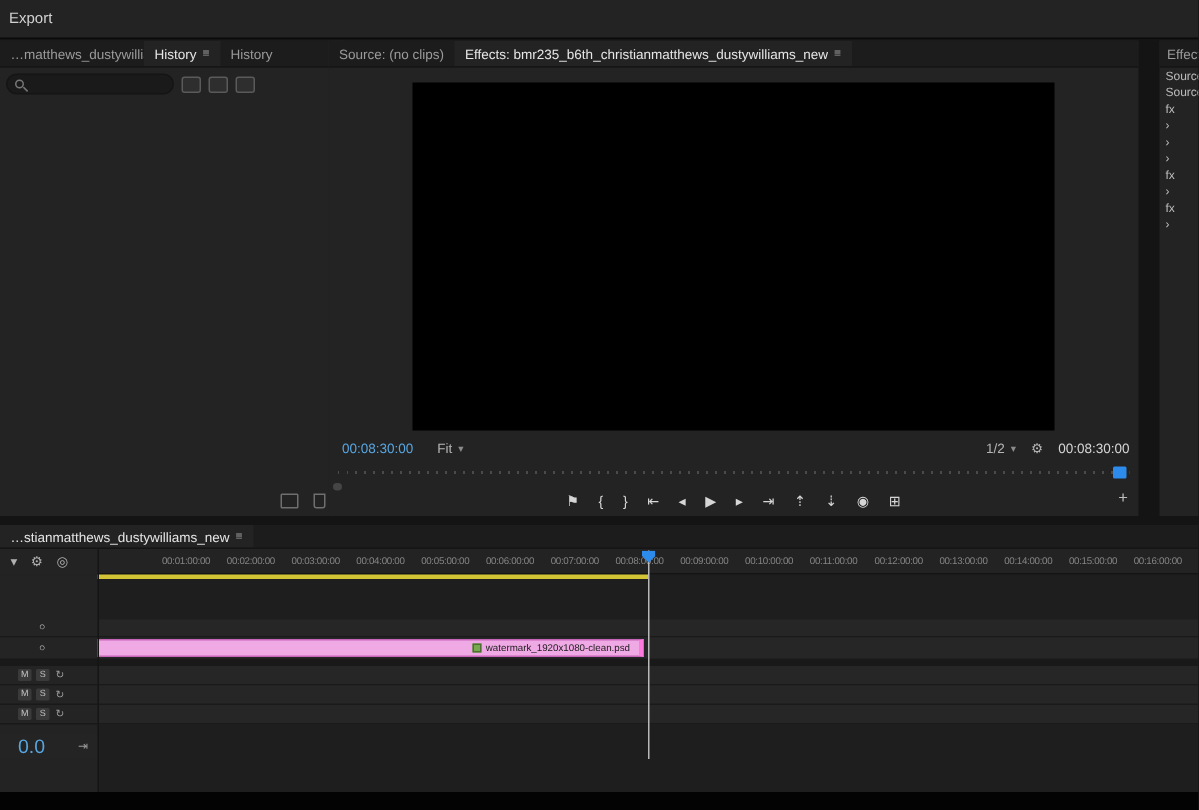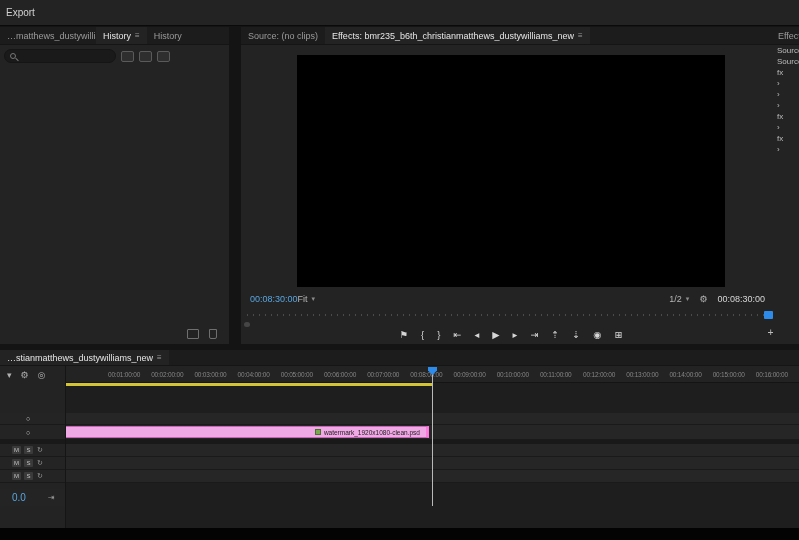--- a/index.html
+++ b/index.html
@@ -5,21 +5,21 @@
   *{box-sizing:border-box;margin:0;padding:0}
   html,body{width:799px;height:540px;background:#141414;font-family:"Liberation Sans","DejaVu Sans",sans-serif;overflow:hidden}
   body{position:relative;color:#c9c9c9}
   
   #topbar{position:absolute;left:0;top:0;width:799px;height:26px;background:#232323;border-bottom:1px solid #0a0a0a;display:flex;align-items:center}
   #export-label{margin-left:6px;font-size:10px;color:#d2d2d2;z-index:2}
   #app-title{position:absolute;left:0;right:0;text-align:center;font-size:9.5px;color:#c4c4c4}
   
   .panel{position:absolute;background:#232323;overflow:hidden}
   #left-panel{left:0;top:27px;width:229px;height:317px}
-  #center-panel{left:241px;top:27px;width:540px;height:317px}
+  #center-panel{left:219px;top:27px;width:540px;height:317px}
   #right-panel{left:773px;top:27px;width:26px;height:317px}
   #timeline-panel{position:absolute;left:0;top:350px;width:799px;height:178px;background:#232323;overflow:hidden}
   #footer{position:absolute;left:0;top:528px;width:799px;height:12px;background:#030303}
   .tabbar{height:18px;background:#1c1c1c;display:flex;align-items:center;font-size:9px;color:#9b9b9b;border-bottom:1px solid #151515;white-space:nowrap;overflow:hidden}
   .tab{padding:0 7px;height:100%;display:flex;align-items:center;gap:4px;flex:none}
   .tab.active{background:#232323;color:#e6e6e6}
   .tab.clipped{max-width:96px;overflow:hidden}
   .menu-glyph{font-size:8px;color:#9b9b9b}
   
   #effects-toolbar{display:flex;align-items:center;gap:5px;padding:4px 4px;height:22px}
@@ -28,23 +28,23 @@
   .search-glyph::after{content:"";position:absolute;left:4px;top:5px;width:4px;height:1px;background:#777;transform:rotate(45deg)}
   .bin-chip{width:13px;height:11px;border:1px solid #5a5a5a;border-radius:2px;background:#2e2e2e;flex:none}
   #left-bottom-icons{position:absolute;bottom:5px;right:12px;display:flex;gap:10px;align-items:center}
   .mini-icon{width:12px;height:10px;border:1px solid #6f6f6f;border-radius:1px}
   .mini-icon.trash{width:8px;border-radius:0 0 2px 2px}
   
   #program-video{position:absolute;left:56px;top:28px;width:428px;height:232px;background:#000}
   #monitor-controls{position:absolute;left:0;top:264px;width:100%;height:16px;display:flex;align-items:center;font-size:9px;color:#b5b5b5}
   .tc-blue{color:#58a6e0}
   .tc-white{color:#d6d6d6}
-  #fit-select{margin-left:0;display:flex;align-items:center;gap:4px}
+  #fit-select{margin-left:16px;display:flex;align-items:center;gap:4px}
   #mc-spacer{flex:1}
-  #right-cluster{display:flex;align-items:center;gap:10px;margin-right:16px}
+  #right-cluster{display:flex;align-items:center;gap:10px;margin-right:6px}
   .dd-chevron{font-size:7px;color:#8b8b8b}
   #monitor-scrubber{position:absolute;left:6px;top:283px;width:528px;height:10px}
   .scrub-track{position:absolute;left:0;right:0;top:4px;height:2px;background-image:repeating-linear-gradient(90deg,#4a4a4a 0 1px,transparent 1px 6px)}
   #scrub-playhead{position:absolute;right:2px;top:1px;width:9px;height:8px;background:#2d8ceb;border-radius:1px}
   #scroll-dot{position:absolute;left:3px;top:295px;width:6px;height:5px;border-radius:3px;background:#454545}
   #transport{position:absolute;left:0;top:297px;width:100%;height:20px;display:flex;align-items:center;justify-content:center;gap:13px;font-size:9.5px;color:#d6d6d6}
   .transport-btn{flex:none}
   #monitor-plus{position:absolute;right:7px;top:299px;font-size:11px;color:#bdbdbd}
   
   #right-panel .tabbar{padding-left:5px}
@@ -69,21 +69,21 @@
   #track-master{position:absolute;left:0;top:139px;width:65px;height:17px;background:#242424;display:flex;align-items:center}
   .toggle-dot{margin-left:26px;font-size:7px;color:#cfcfcf}
   .ms-box{width:9px;height:8px;background:#3a3a3a;border-radius:1px;font-size:6px;color:#c3c3c3;display:flex;align-items:center;justify-content:center;margin-left:3px;flex:none}
   .ms-box:first-child{margin-left:12px}
   .sync-glyph{font-size:7px;color:#9a9a9a;margin-left:4px}
   #clip{position:absolute;left:0;top:1px;width:364px;height:12px;background:#efa9e4;border:1px solid #c765b8;border-right:3px solid #ff7ade;display:flex;align-items:center;justify-content:flex-end;padding-right:6px;gap:3px}
   #clip-label{font-size:6.5px;color:#1c1c1c;white-space:nowrap}
   .clip-thumb{width:6px;height:6px;background:#79a94f;border:1px solid #4c7030;flex:none}
   #playhead-line{position:absolute;left:432px;top:17px;width:1px;height:139px;background:#b9b9b9;z-index:5}
   #playhead-handle{position:absolute;left:428px;top:17px;width:9px;height:8px;background:#2d8ceb;clip-path:polygon(0 0,100% 0,100% 45%,50% 100%,0 45%);z-index:6}
-  #master-level{font-size:10px;color:#58a6e0;margin-left:12px}
+  #master-level{font-size:13px;color:#58a6e0;margin-left:12px}
   #master-end-icon{font-size:8px;color:#9a9a9a;margin-left:22px}
   #tl-head-sep{position:absolute;left:65px;top:16px;width:1px;bottom:0;background:#151515;z-index:4}
 </style>
 </head>
 <body>
 
 <div id="topbar">
   <span id="export-label">Export</span>
 </div>
 

